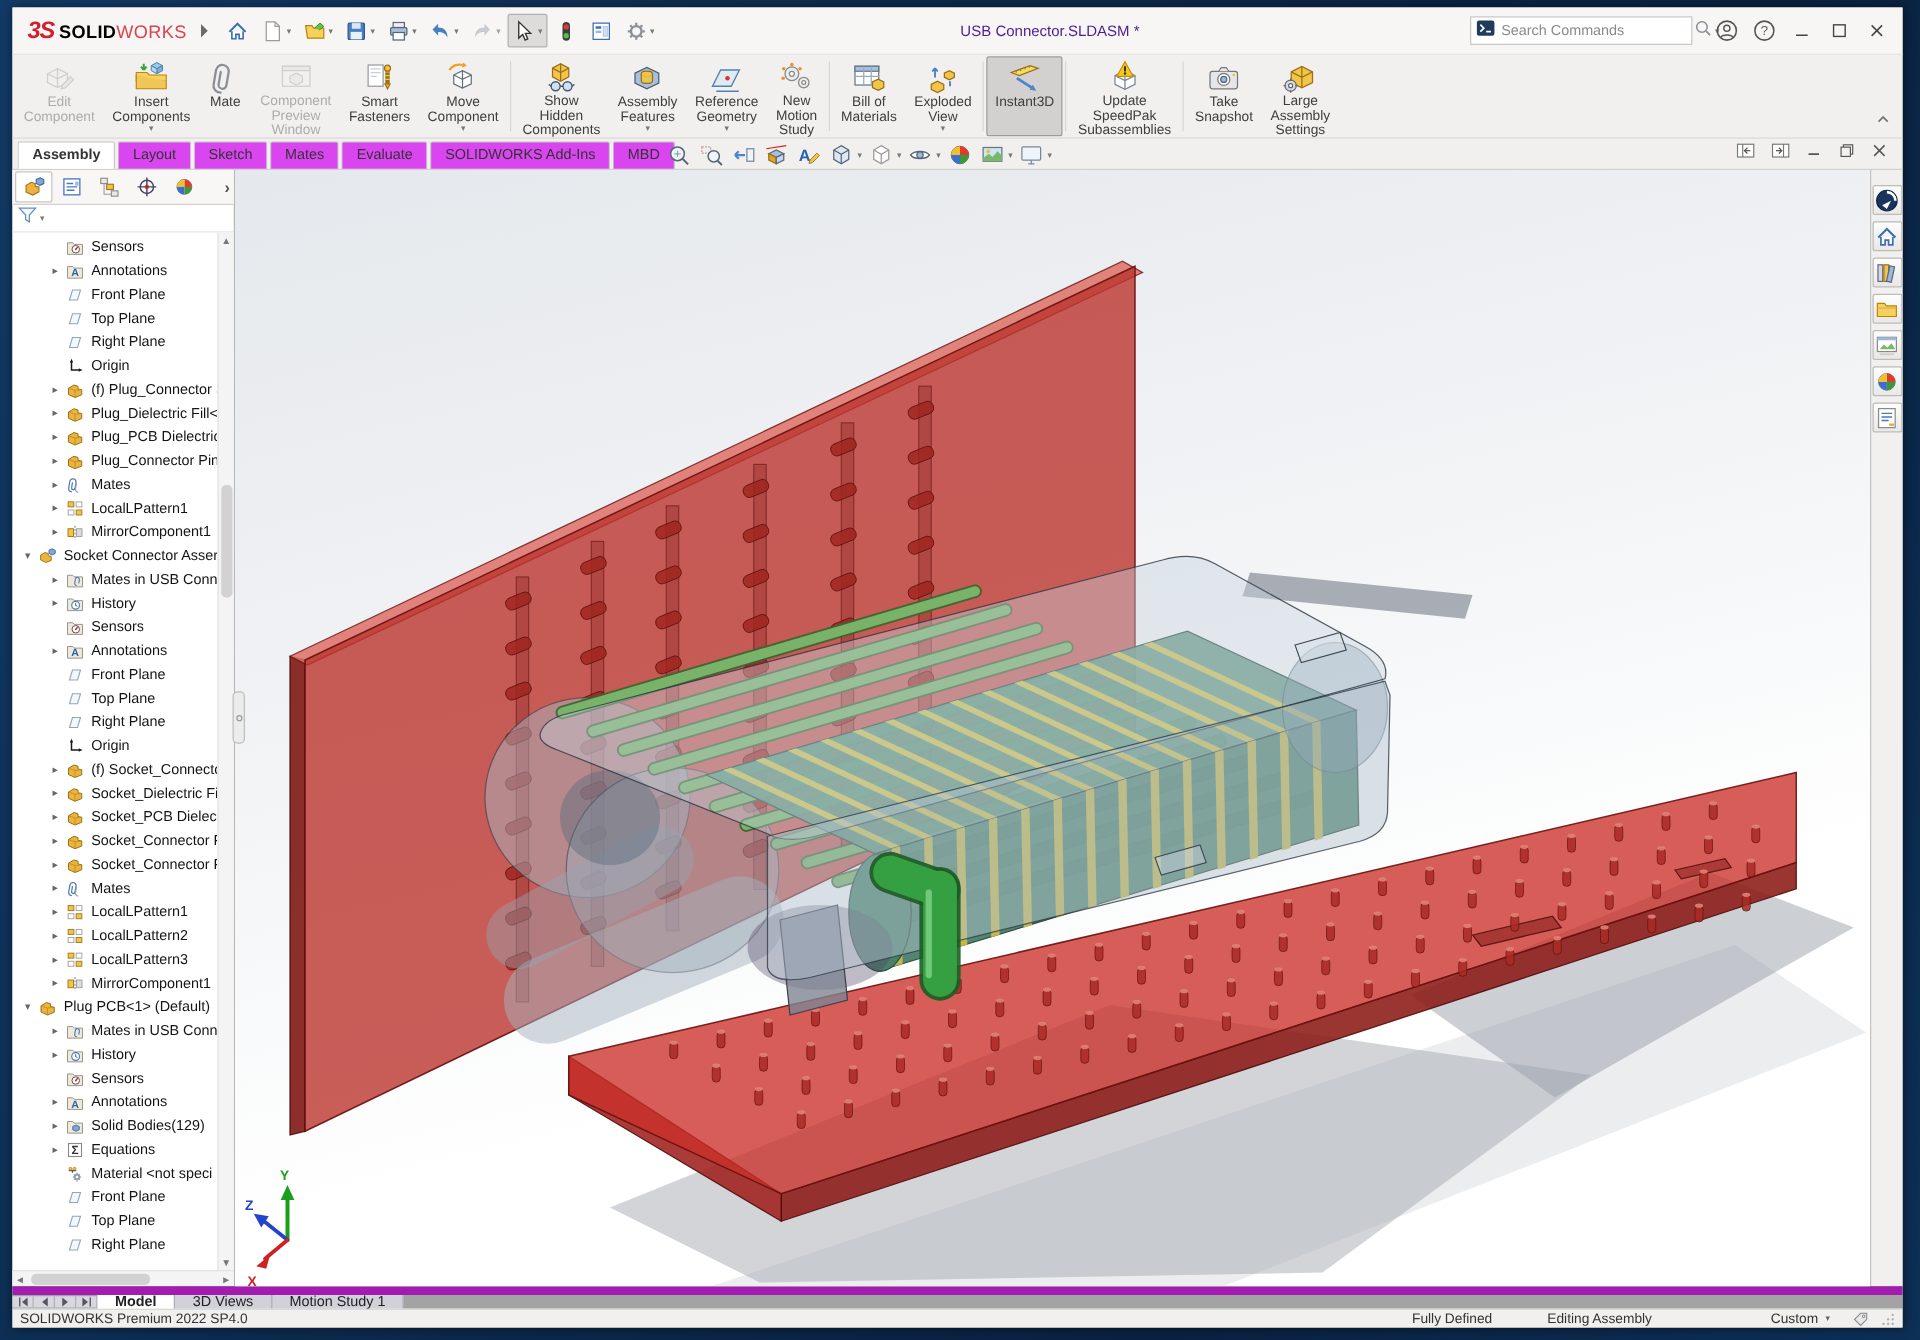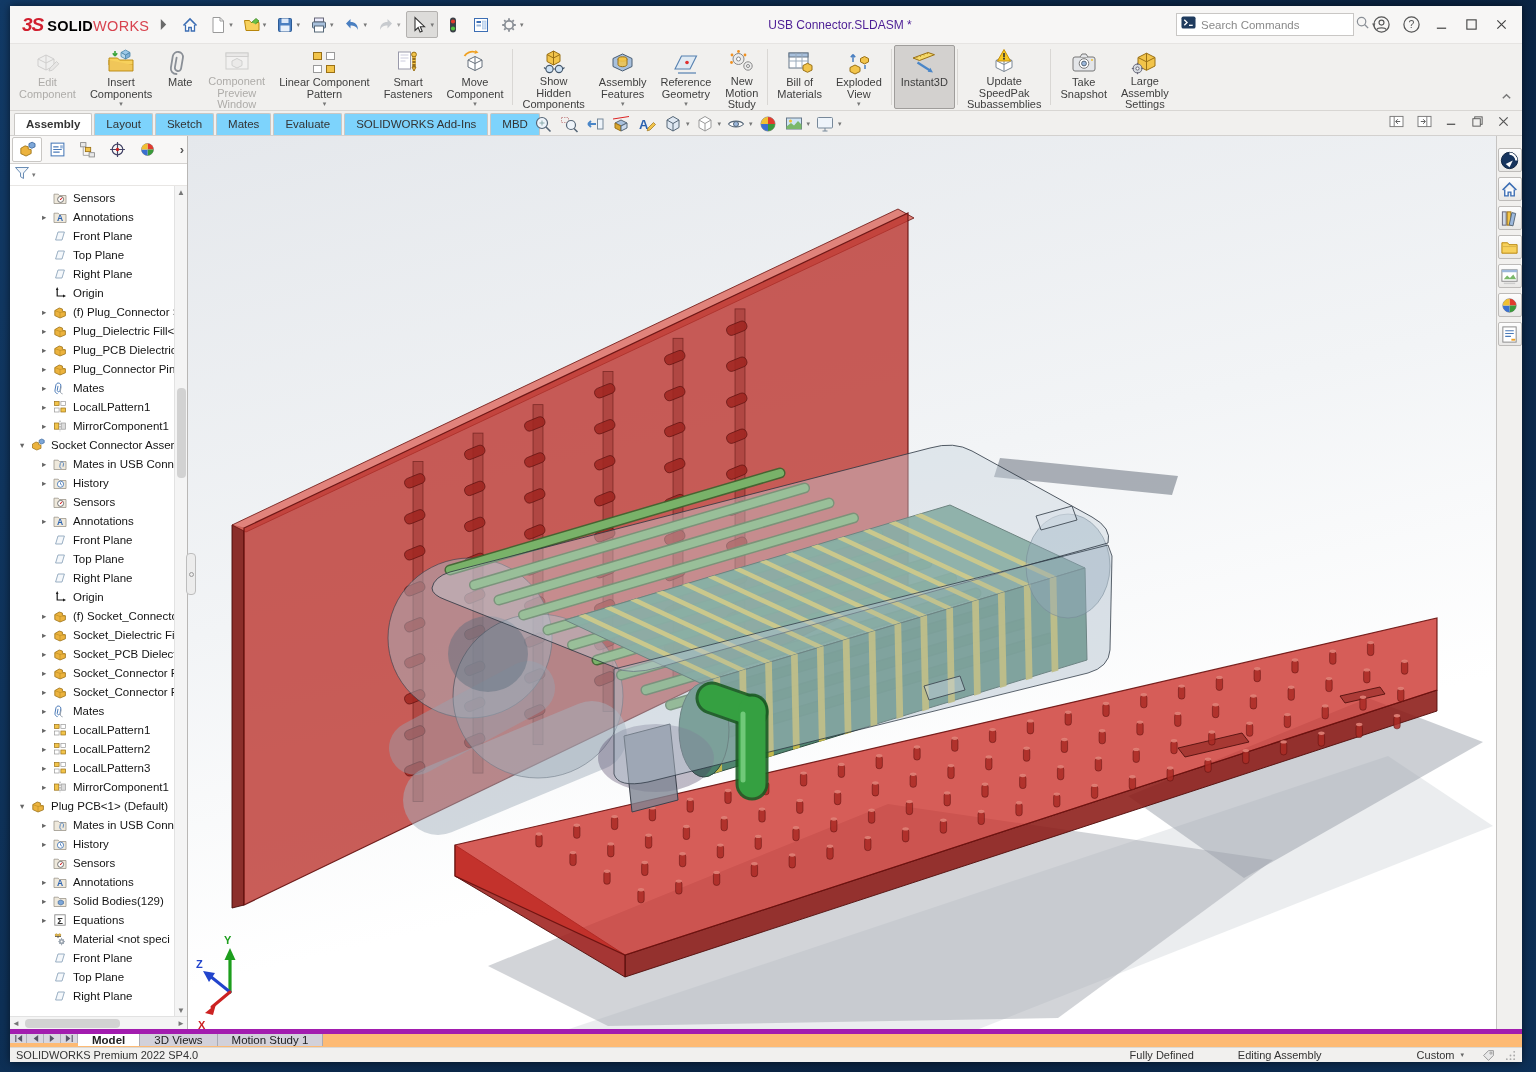--- a/index.html
+++ b/index.html
@@ -29,21 +29,21 @@
   .ribbon{height:67px;background:#f1f0ee;border-bottom:1px solid #d8d6d3;display:flex;align-items:stretch;padding:1px 2px;position:relative;flex:none}
   .rbtn{display:flex;flex-direction:column;align-items:center;padding:2px 6px 0;font-size:11px;line-height:11.5px;color:#3e3e3e;text-align:center;border:1px solid transparent;border-radius:2px}
   .rbtn .ric{height:29px;display:flex;align-items:center;justify-content:center}
   .rbtn.active{background:#d3d1cf;border-color:#9f9d9b}
   .rbtn.disabled{color:#aeaca9}
   .rcaret{font-size:7px;color:#777;line-height:8px}
   .rsep{width:1px;background:#d9d7d4;margin:4px 2px}
   .ribcol{position:absolute;right:10px;bottom:4px}
   
   .tabrow{height:25px;background:#f1f0ee;display:flex;align-items:flex-end;position:relative;flex:none;border-bottom:1px solid #d3d1cf}
-  .ctab{padding:4px 11px 5px;font-size:11.5px;color:#333;background:#7dd3fc;border:1px solid #c9c7c4;border-bottom:none;margin-right:2px;border-radius:2px 2px 0 0;white-space:nowrap}
+  .ctab{padding:4px 11px 5px;font-size:11.5px;color:#333;background:#d946ef;border:1px solid #c9c7c4;border-bottom:none;margin-right:2px;border-radius:2px 2px 0 0;white-space:nowrap}
   .ctab.active{background:#fff;font-weight:bold}
   .ctabs{display:flex;margin-left:4px}
   .hud{position:absolute;left:520px;top:2px;display:flex;align-items:center}
   .hic{height:21px;display:flex;align-items:center;justify-content:center;padding:0 3px;border-radius:2px}
   .hcaret{font-size:7px;color:#777;margin:0 2px 0 0}
   .docctl{position:absolute;right:12px;top:3px;display:flex;align-items:center;gap:13px}
   
   .main{flex:1;display:flex;min-height:0}
   .treepanel{width:178px;background:#fff;border-right:1px solid #b9b7b5;display:flex;flex-direction:column;flex:none}
   .ttabs{height:28px;display:flex;align-items:center;border-bottom:1px solid #d5d3d1;background:#f8f7f6;padding-left:2px}
@@ -64,21 +64,21 @@
   .hscroll{height:13px;background:#f4f4f4;border-top:1px solid #e2e2e2;display:flex;align-items:center;font-size:8px;color:#777;flex:none}
   .hthumb{height:9px;width:95px;background:#d2d2d2;border-radius:4px;margin-left:3px}
   .viewport{flex:1;position:relative;min-width:0;background:#fff}
   .viewport svg.scene{position:absolute;left:0;top:0}
   .splitgrip{position:absolute;left:-2px;top:417px;width:10px;height:42px;background:#ececec;border:1px solid #bdbdbd;border-radius:4px;display:flex;align-items:center;justify-content:center}
   .splitgrip i{width:5px;height:5px;border:1px solid #9a9a9a;border-radius:50%}
   .triad{position:absolute;left:8px;top:798px}
   .taskpane{width:26px;background:#f1f0ee;border-left:1px solid #c6c4c2;padding-top:12px;display:flex;flex-direction:column;align-items:center;gap:5px;flex:none}
   .tpbtn{width:24px;height:24px;border:1px solid #bdbbb9;background:linear-gradient(#fdfdfd,#e9e8e6);display:flex;align-items:center;justify-content:center;border-radius:2px}
   
-  .bottombar{height:18px;background:#fdba74;display:flex;align-items:flex-start;border-top:5px solid #a21caf;flex:none}
+  .bottombar{height:18px;background:#a3a3a3;display:flex;align-items:center;border-top:7px solid #a21caf;flex:none}
   .bnav{width:17px;background:#d8d7e0;border-right:1px solid #aeb0ba;display:flex;align-items:center;justify-content:center}
   .btab{padding:0 14px;font-size:11.5px;display:flex;align-items:center;background:#d2d1da;border-right:1px solid #a8aab4;color:#222;white-space:nowrap}
   .btab.active{background:#fff;font-weight:bold}
   .statusbar{height:15px;background:#f1f0ee;border-top:1px solid #dbd9d6;display:flex;align-items:center;font-size:11px;color:#333;padding:0 6px;flex:none}
   .sb-state{margin-left:auto}
   .sb-mode{margin-left:44px}
   .sb-config{margin-left:95px}
   .sb-caret{font-size:7px;color:#666;margin-left:6px}
   .sb-tag{margin-left:18px;display:flex;align-items:center}
   .sb-grip{margin-left:10px;display:flex;align-items:flex-end}
@@ -267,32 +267,20 @@
           <div class="ric" style="opacity: 0.75;">
             <svg viewBox="0 0 28 28" width="28" height="28">
               <g opacity=".5">
                 <rect x="3" y="5" width="22" height="16" fill="#f4f4f4" stroke="#999"></rect>
                 <rect x="3" y="5" width="22" height="3.5" fill="#dcdcdc" stroke="#999"></rect>
                 <path d="M9 13l5-2.5 5 2.5v4.5L14 20l-5-2.5z" fill="#e2e2e2" stroke="#999"></path>
               </g>
             </svg>
           </div>
           <div class="rlb">Component<br>Preview<br>Window</div>
-        </div>
-        <div class="rbtn">
-          <div class="ric">
-            <svg viewBox="0 0 28 28" width="28" height="28">
-              <rect x="3.5" y="3.5" width="8" height="7" fill="#f2c44a" stroke="#9a7015"></rect>
-              <rect x="16.5" y="3.5" width="8" height="7" fill="#fff" stroke="#9a9a9a"></rect>
-              <rect x="3.5" y="16.5" width="8" height="7" fill="#fff" stroke="#9a9a9a"></rect>
-              <rect x="16.5" y="16.5" width="8" height="7" fill="#f2c44a" stroke="#9a7015"></rect>
-            </svg>
-          </div>
-          <div class="rlb">Linear Component<br>Pattern</div>
-          <div class="rcaret">▾</div>
         </div>
         <div class="rbtn">
           <div class="ric">
             <svg viewBox="0 0 28 28" width="28" height="28">
               <rect x="4.5" y="3" width="12" height="17" fill="#fff" stroke="#99a"></rect>
               <path d="M6.5 6h8M6.5 9h8M6.5 12h5" stroke="#ccd"></path>
               <path d="M20 7v11" stroke="#9a7015" stroke-width="3.5"></path>
               <path d="M18 18h4l-2 4z" fill="#f2c44a" stroke="#9a7015"></path>
               <path d="M18.2 8.5h3.6M18.2 11.5h3.6M18.2 14.5h3.6" stroke="#f2c44a"></path>
               <circle cx="20" cy="5.5" r="2.4" fill="#f2c44a" stroke="#9a7015"></circle>

